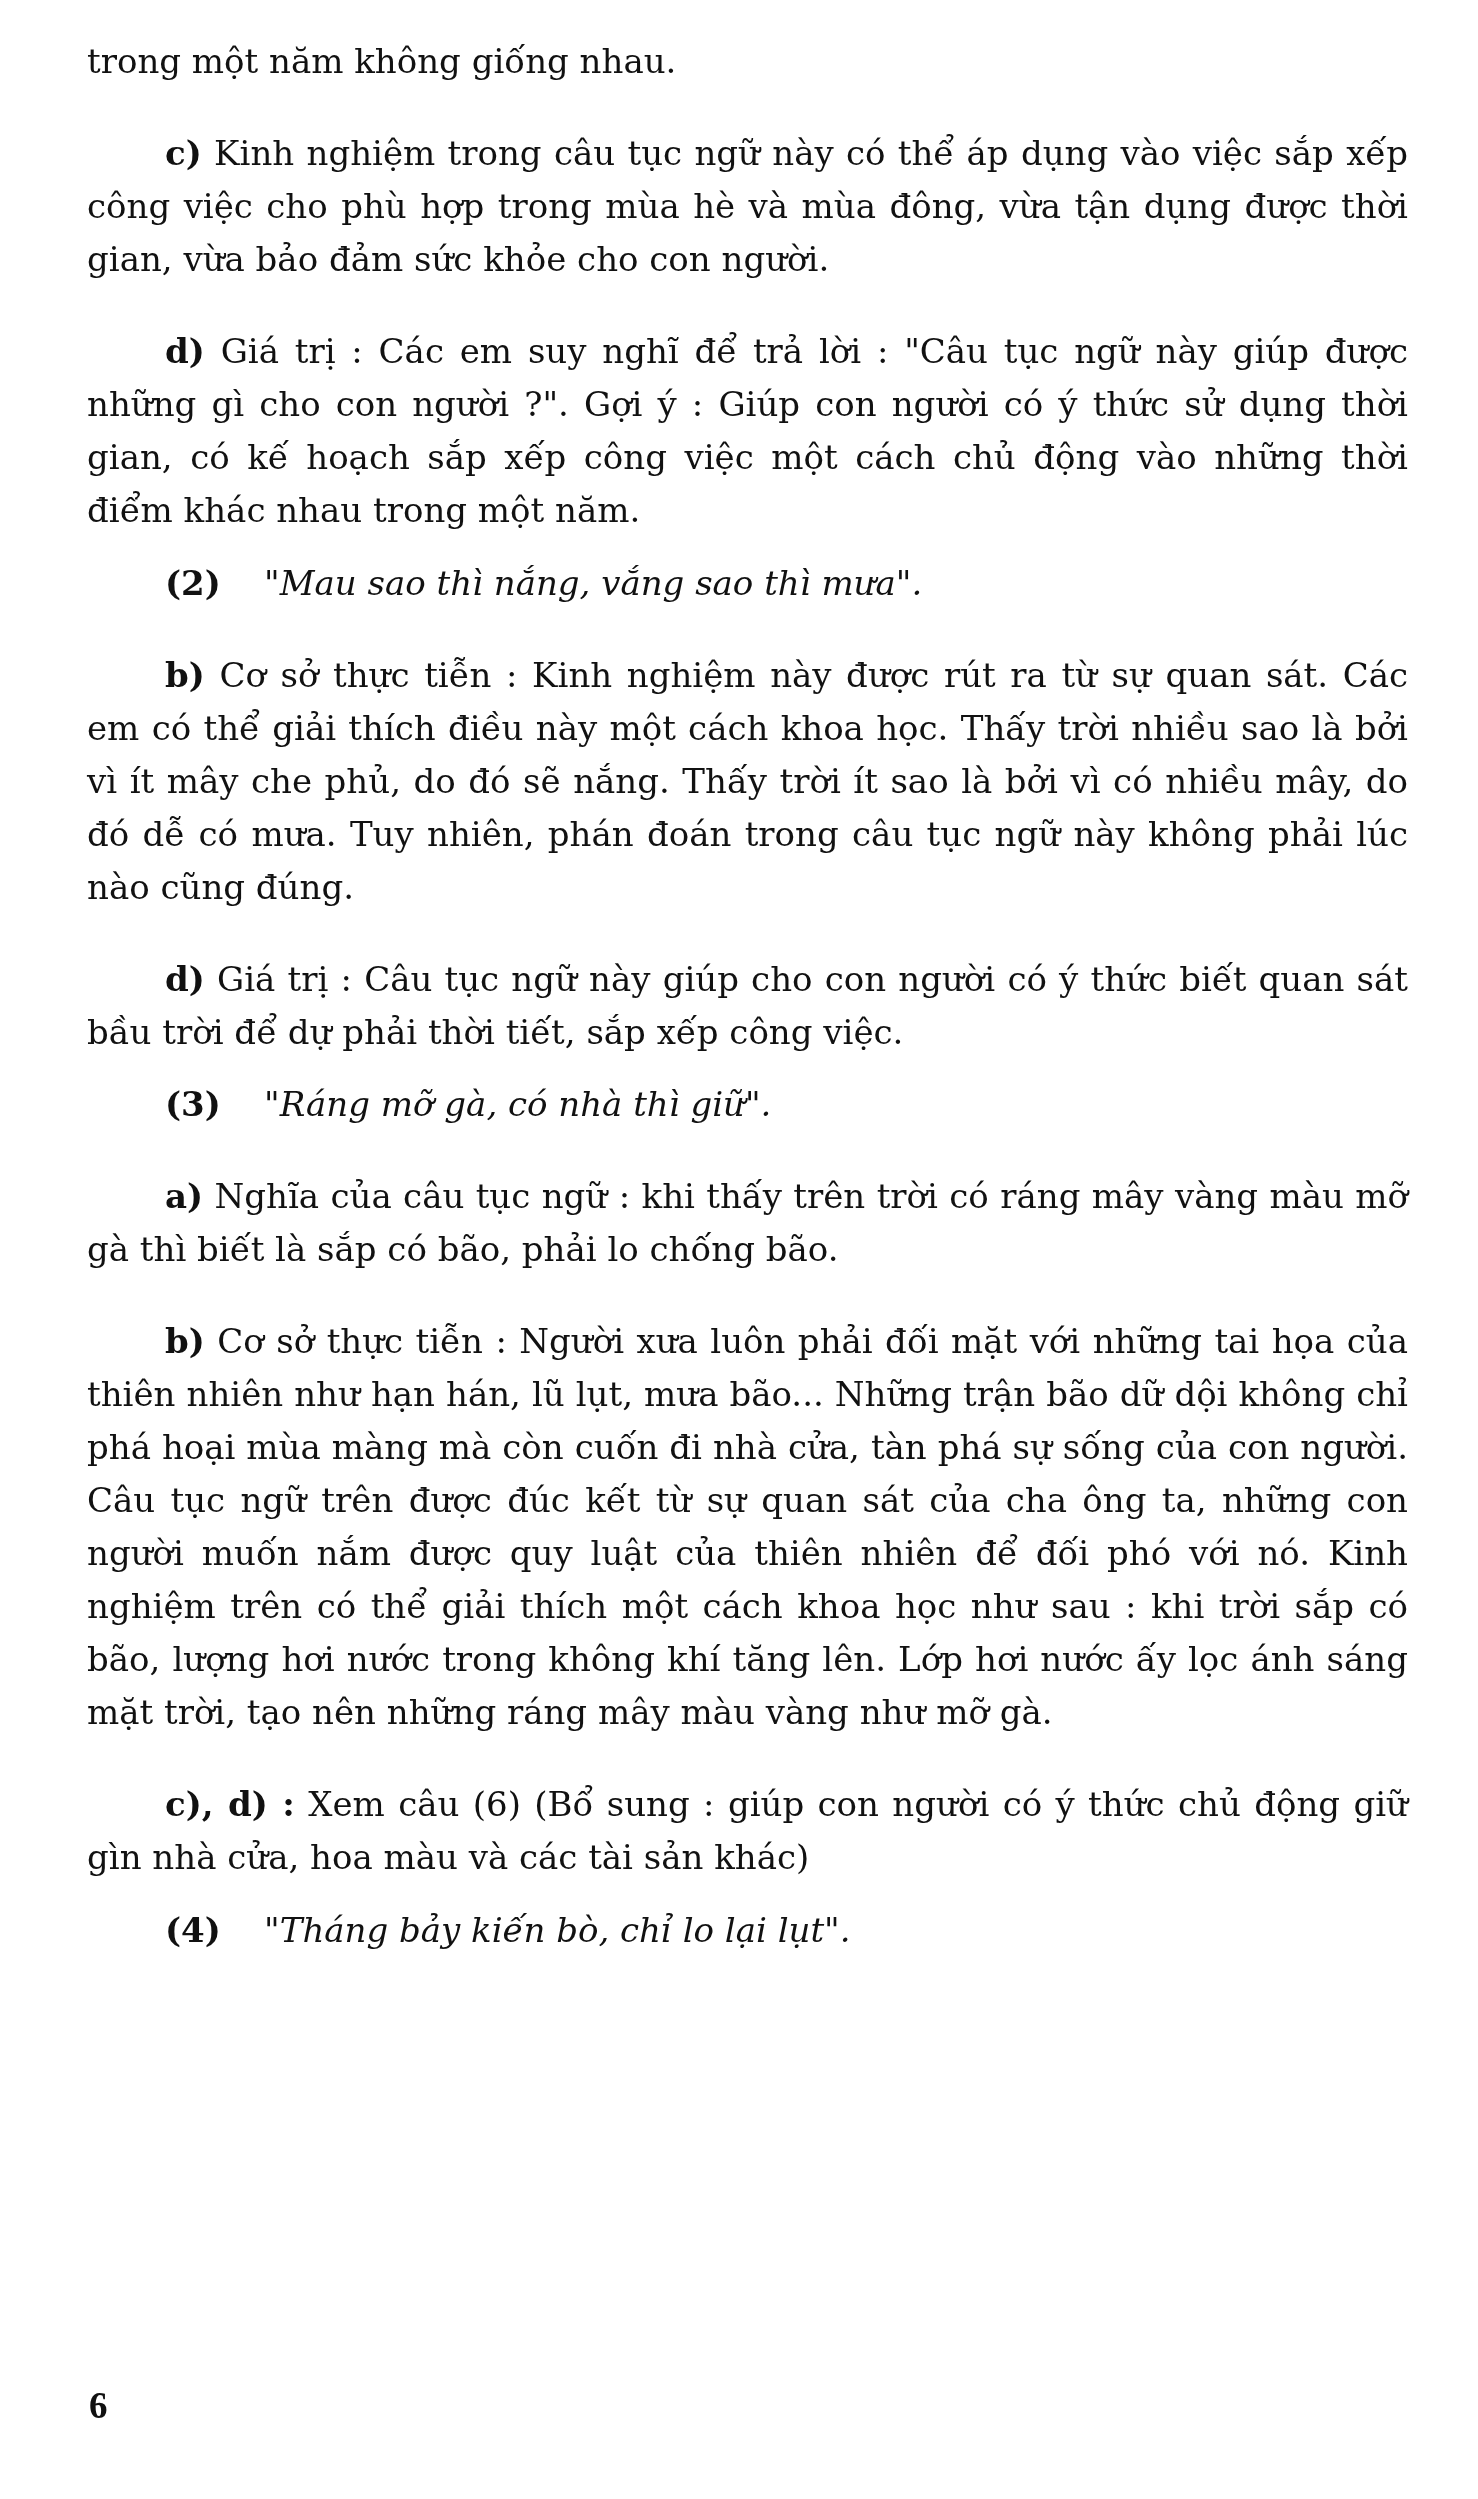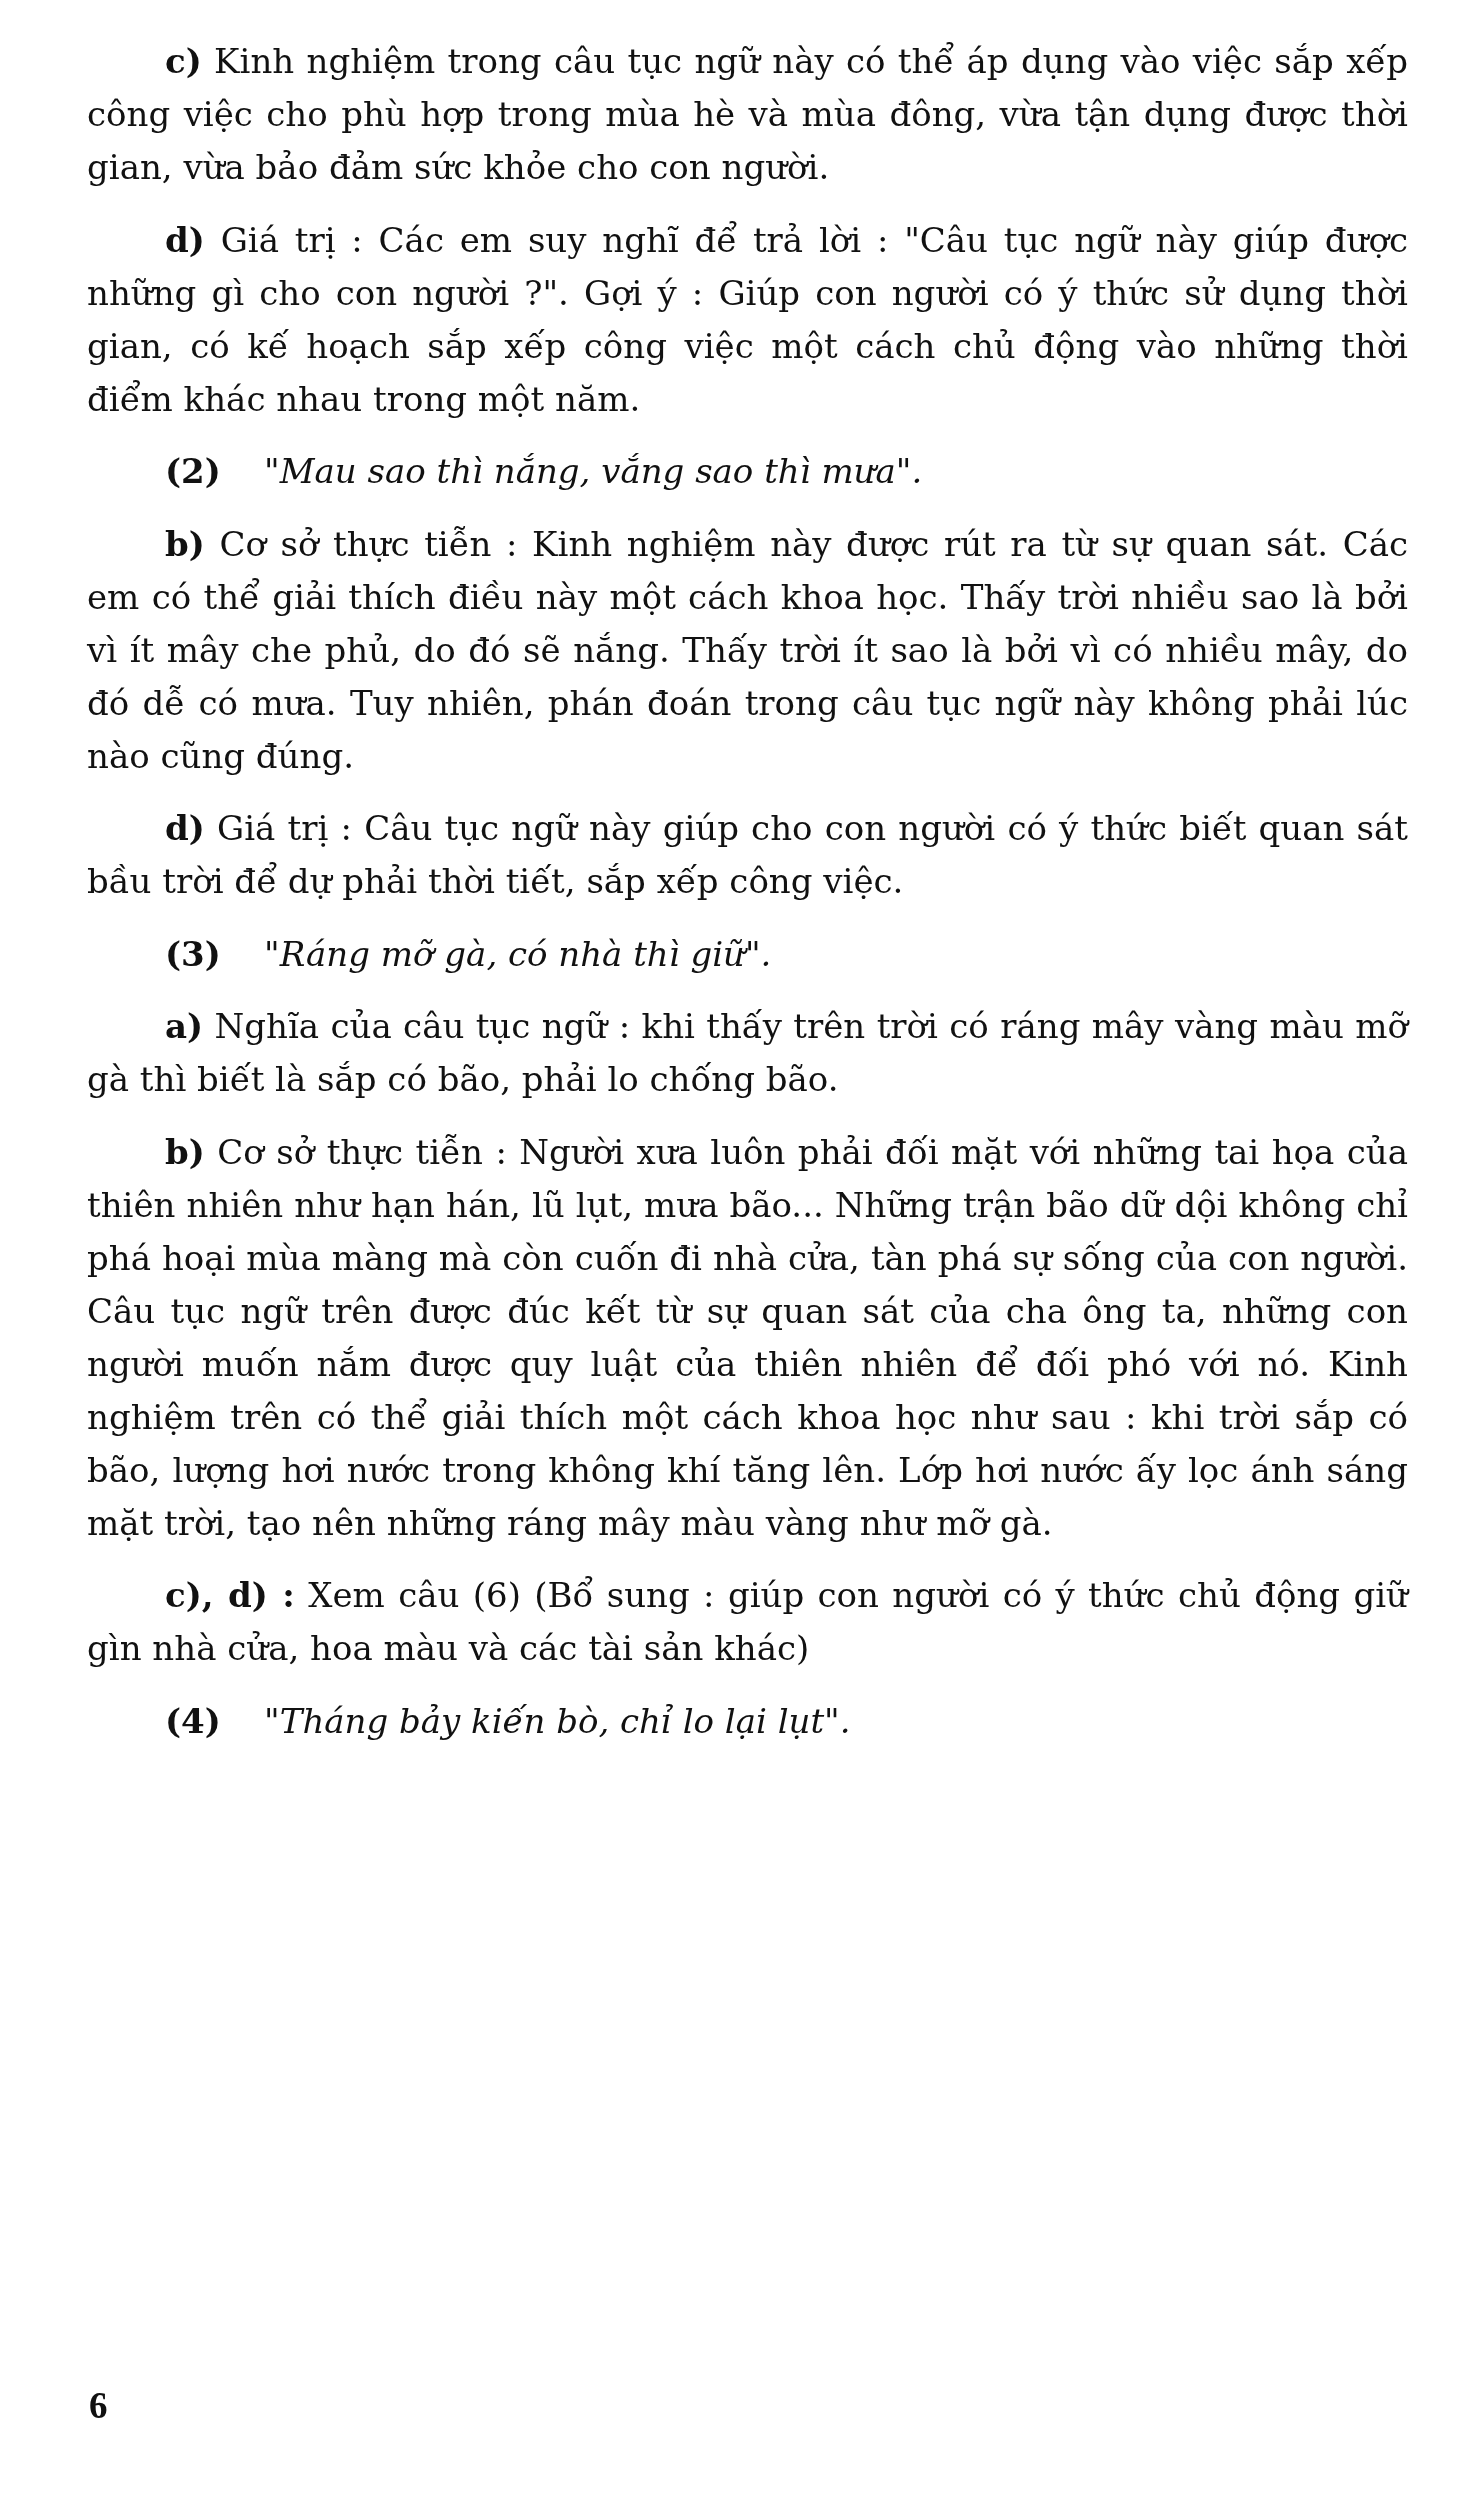--- a/index.html
+++ b/index.html
@@ -1,30 +1,31 @@
 <!DOCTYPE html>
 <html style="font-size:14px"><head>
   <meta charset="utf-8">
   <style>
     html, body { margin: 0; padding: 0; background: #ffffff; }
     body { width: 1479px; height: 2500px; position: relative; overflow: hidden;
            font-family: "DejaVu Serif", "Liberation Serif", serif; color: #111; }
     .page { position: absolute; left: 87px; top: 35px; width: 1321px; }
     .para { font-size: 34px; line-height: 53px; margin: 0 0 19.5px 0; text-align: justify; }
-    .indent { text-indent: 78px; }
+    .indent { text-indent: 78px; margin-top: 39px; }
     .head { font-size: 34px; line-height: 53px; margin: 0 0 19.5px 0; text-indent: 78px; }
     .label { font-weight: bold; }
     .quote { font-style: italic; }
     .pagenum { position: absolute; left: 89px; top: 2384px; font-size: 37px; font-weight: bold;
                font-family: "Liberation Serif", serif; }
   </style>
 </head>
 <body>
 
 <div class="page">
+  <p class="para"><span>trong một năm không giống nhau.</span></p>
 
   <p class="para indent"><span class="label">c)</span><span> Kinh nghiệm trong câu tục ngữ này có thể áp dụng vào việc sắp xếp công việc cho phù hợp trong mùa hè và mùa đông, vừa tận dụng được thời gian, vừa bảo đảm sức khỏe cho con người.</span></p>
 
   <p class="para indent"><span class="label">d)</span><span> Giá trị : Các em suy nghĩ để trả lời : "Câu tục ngữ này giúp được những gì cho con người ?". Gợi ý : Giúp con người có ý thức sử dụng thời gian, có kế hoạch sắp xếp công việc một cách chủ động vào những thời điểm khác nhau trong một năm.</span></p>
 
   <p class="head"><span class="label">(2)</span>&nbsp;&nbsp;&nbsp;&nbsp;<span class="quote">"Mau sao thì nắng, vắng sao thì mưa".</span></p>
 
 
   <p class="para indent"><span class="label">b)</span><span> Cơ sở thực tiễn : Kinh nghiệm này được rút ra từ sự quan sát. Các em có thể giải thích điều này một cách khoa học. Thấy trời nhiều sao là bởi vì ít mây che phủ, do đó sẽ nắng. Thấy trời ít sao là bởi vì có nhiều mây, do đó dễ có mưa. Tuy nhiên, phán đoán trong câu tục ngữ này không phải lúc nào cũng đúng.</span></p>
 

